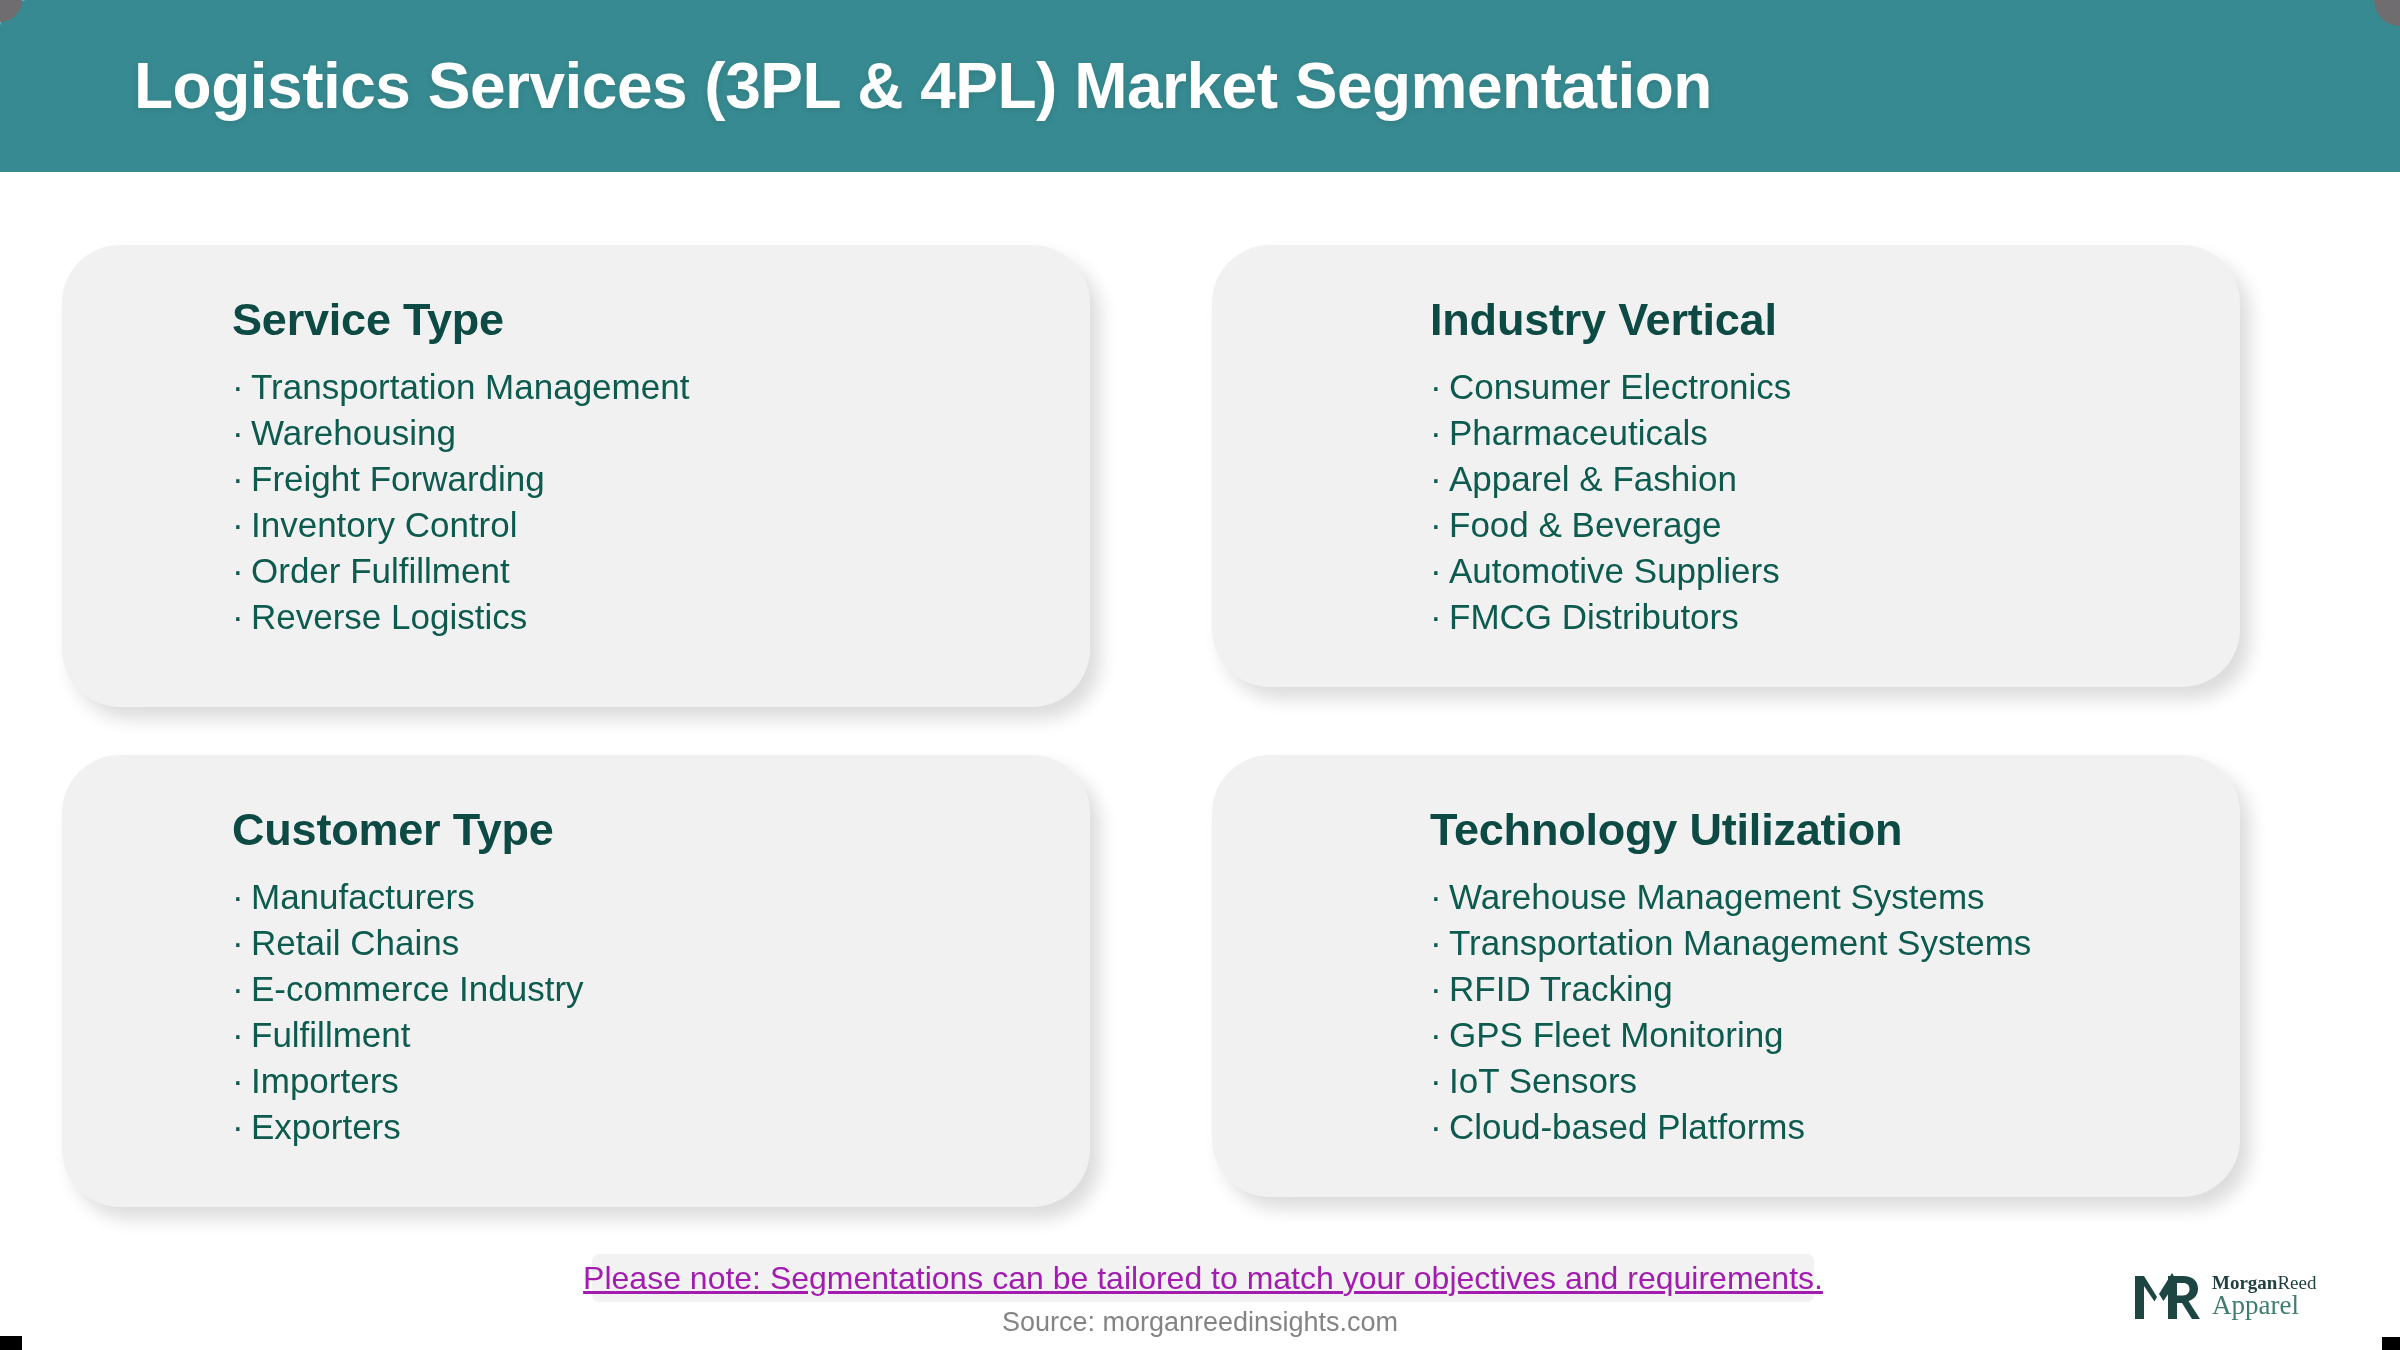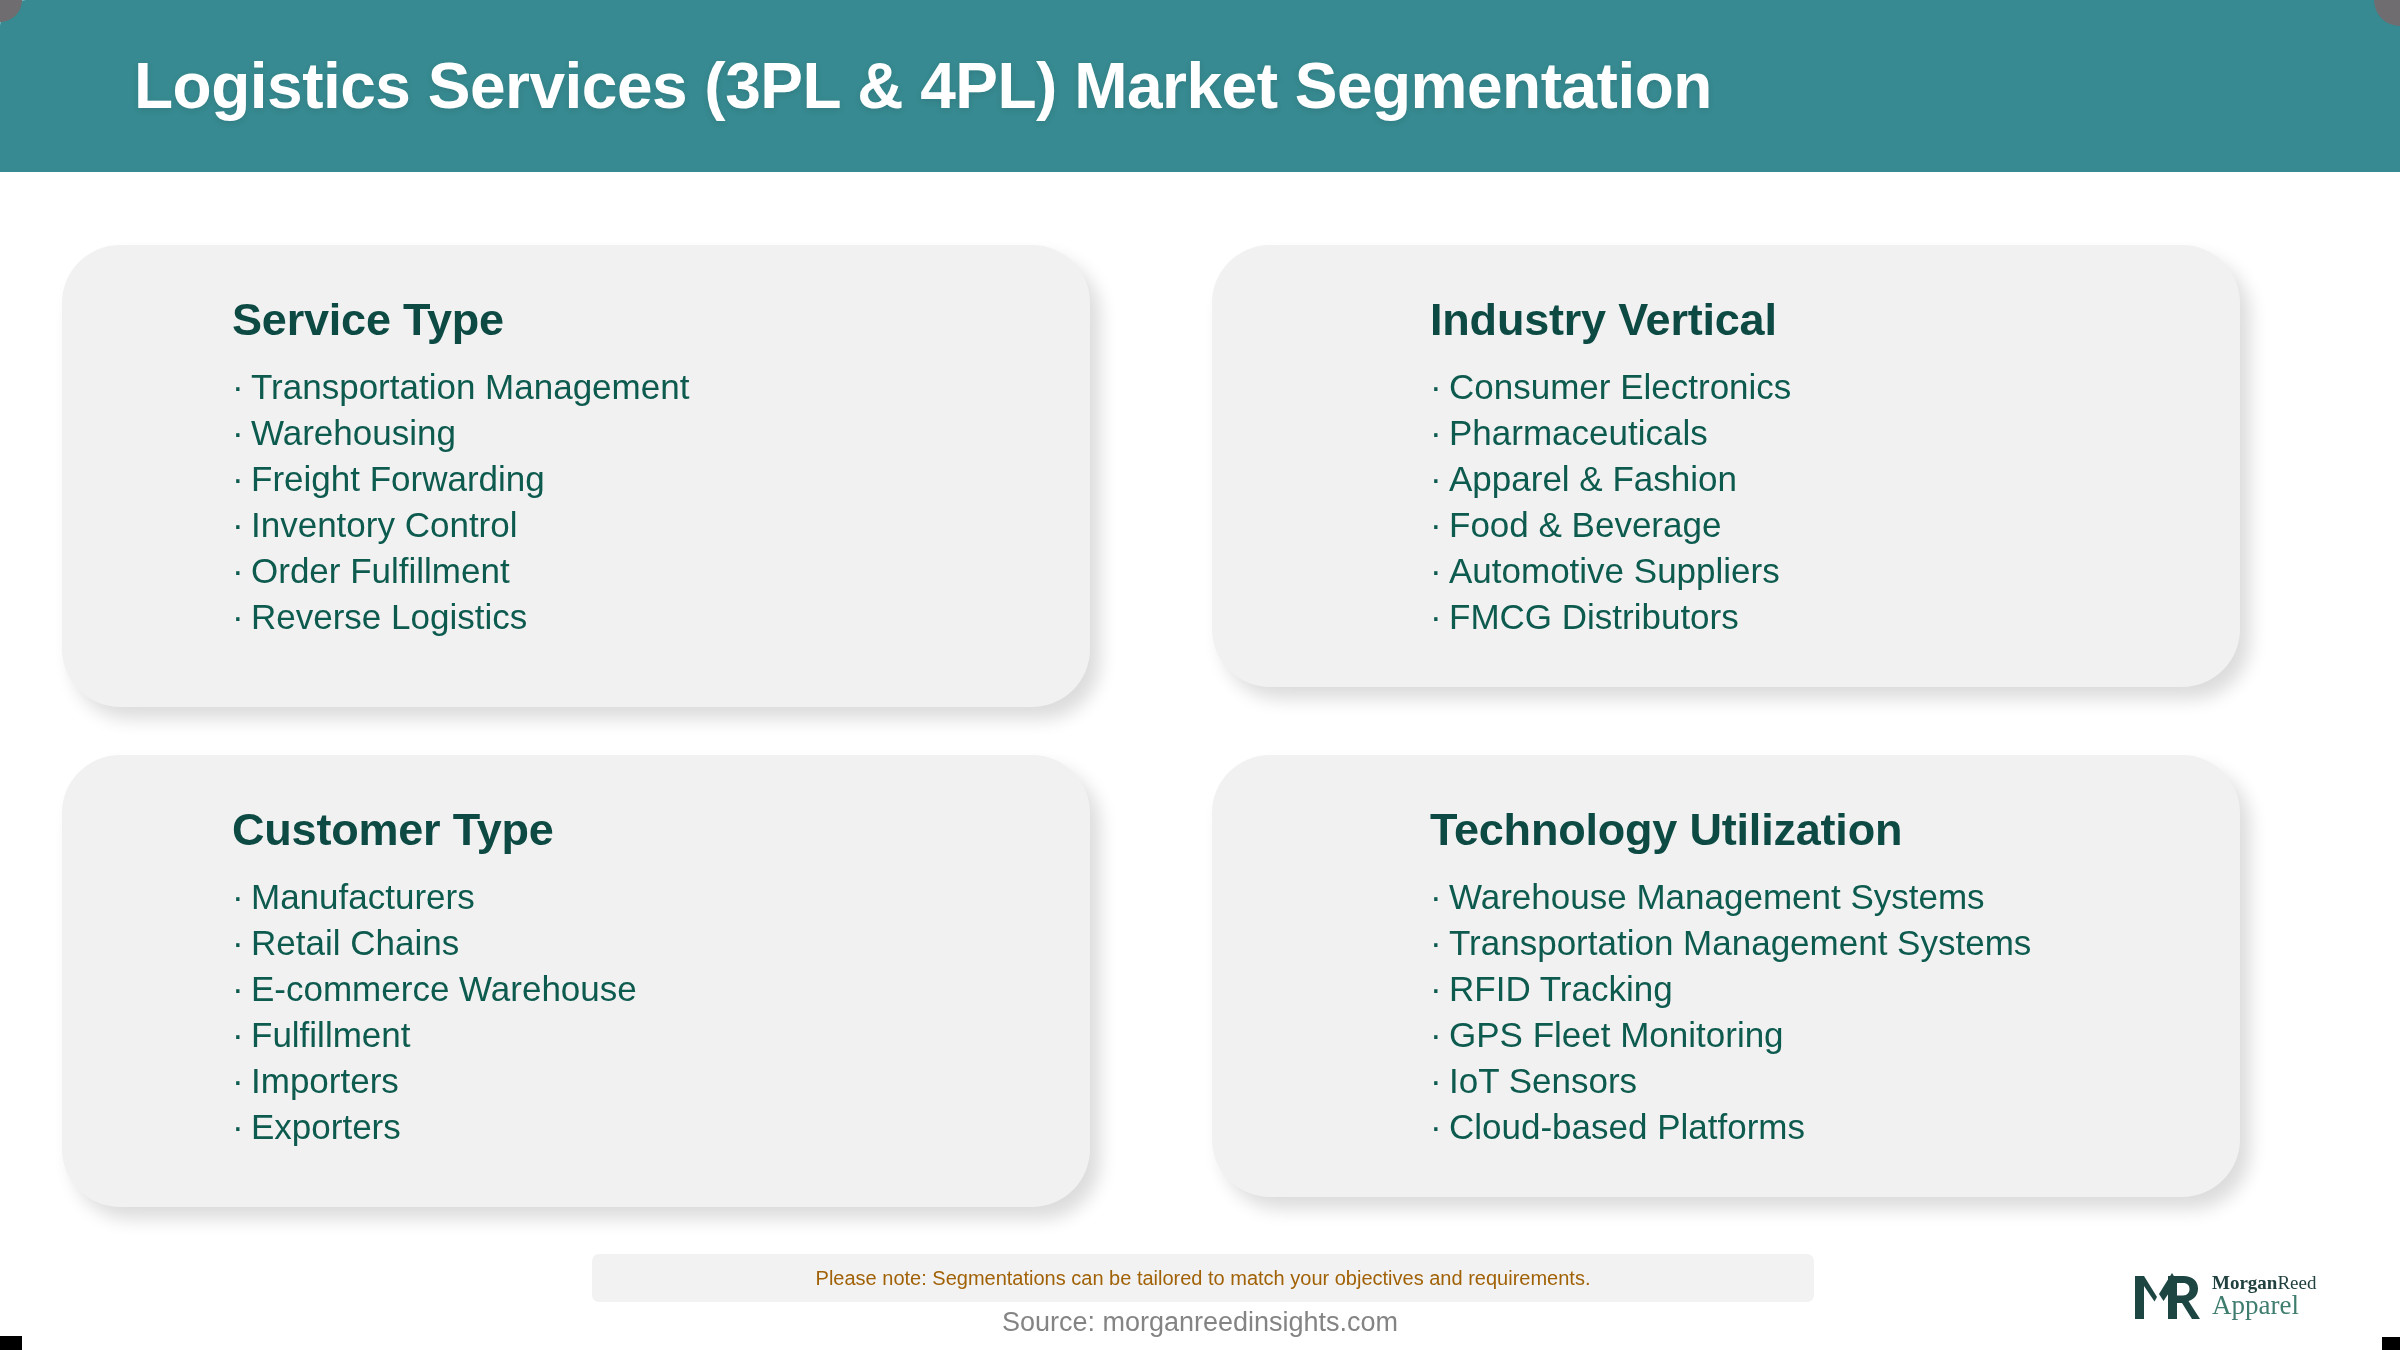--- a/index.html
+++ b/index.html
@@ -132,23 +132,24 @@
     top: 1254px;
     width: 1222px;
     height: 48px;
     background: #f2f2f2;
     border-radius: 7px;
     display: flex;
     align-items: center;
     justify-content: center;
   }
   #note-text {
-    color: #a16207;
-    font-size: 20px;
+    color: #a21caf;
+    font-size: 32px;
     white-space: nowrap;
+    text-decoration: underline;
   }
   #source-text {
     position: absolute;
     left: 0;
     top: 1307px;
     width: 2400px;
     text-align: center;
     color: #848484;
     font-size: 27px;
   }
@@ -259,21 +260,21 @@
         <li>
             <span class="bullet">·</span>
             <span>Manufacturers</span>
           </li>
         <li>
             <span class="bullet">·</span>
             <span>Retail Chains</span>
           </li>
         <li>
             <span class="bullet">·</span>
-            <span>E-commerce Warehouse</span>
+            <span>E-commerce Industry</span>
           </li>
         <li>
             <span class="bullet">·</span>
             <span>Fulfillment</span>
           </li>
         <li>
             <span class="bullet">·</span>
             <span>Importers</span>
           </li>
         <li>

